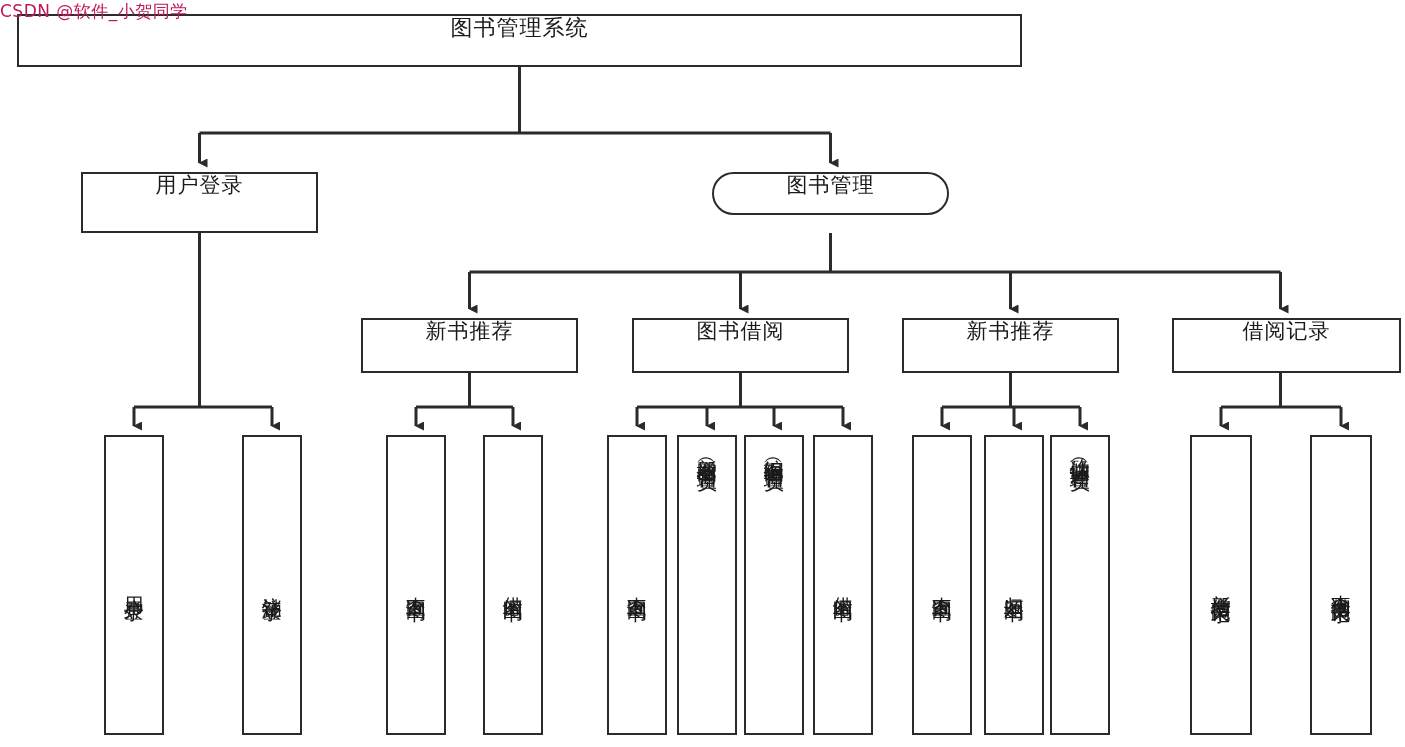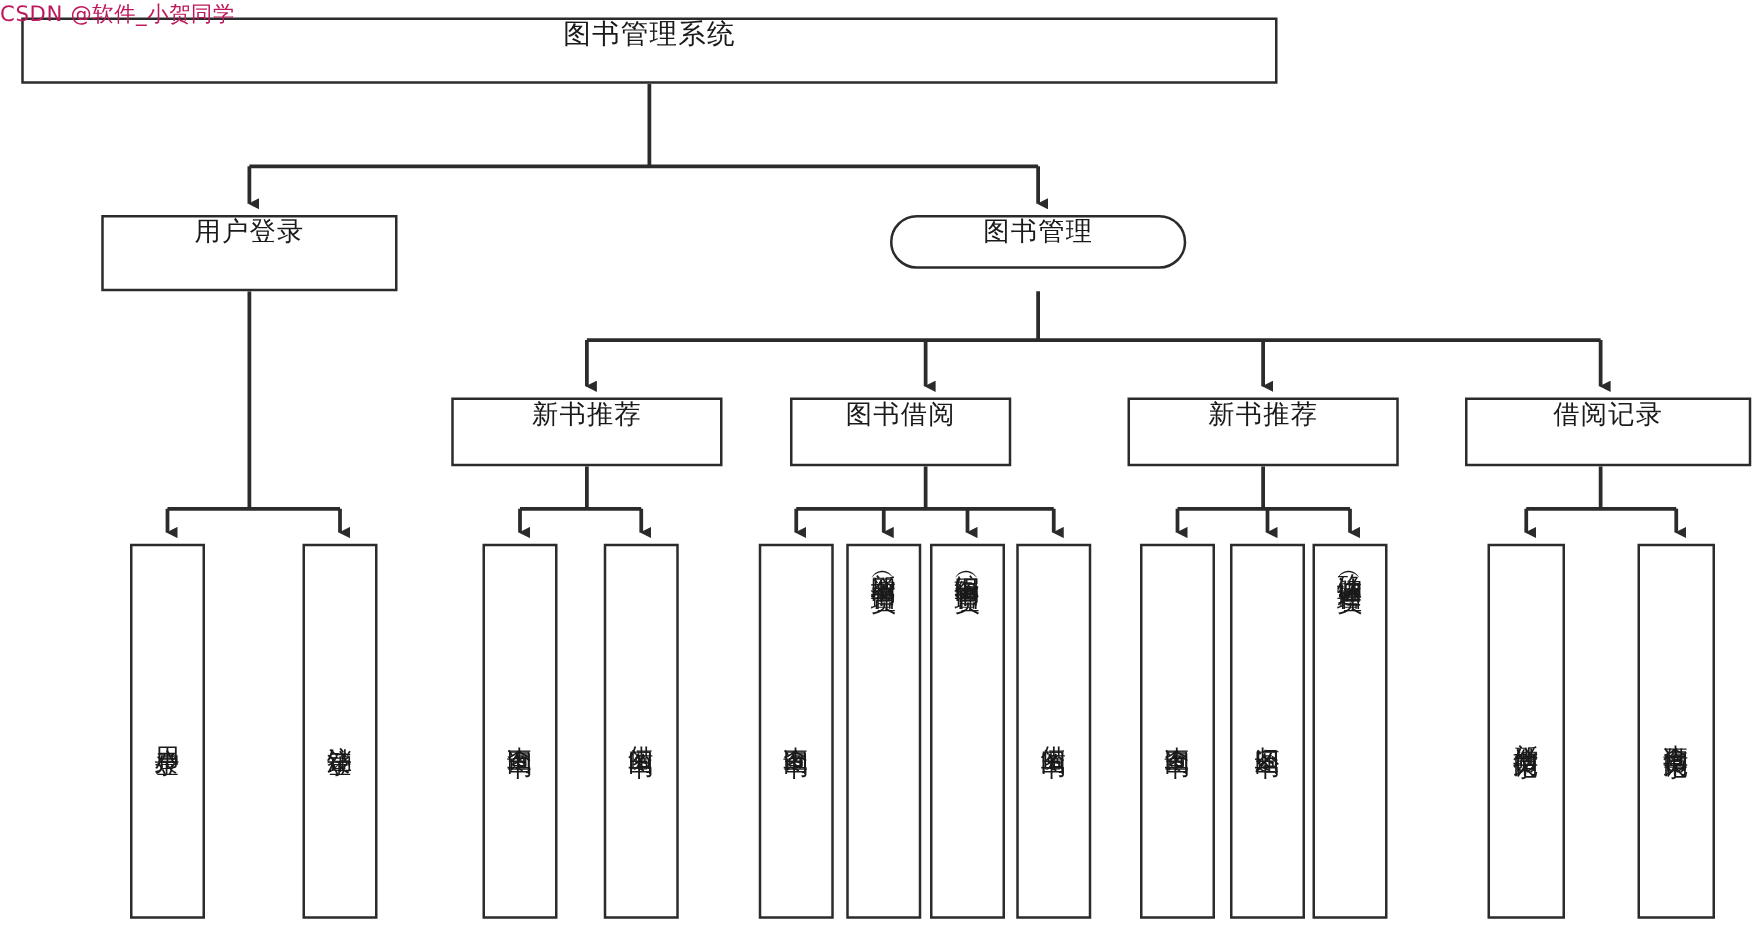--- a/index.html
+++ b/index.html
@@ -125,21 +125,21 @@
       </div>
       <div class="node horiz" style="left: 81px; top: 172px; width: 237px; height: 61px;">
         <span class="hlabel">用户登录</span>
       </div>
       <div class="node horiz" style="left: 712px; top: 172px; width: 237px; height: 43px; border-radius: 27px;">
         <span class="hlabel">图书管理</span>
       </div>
       <div class="node horiz" style="left: 361px; top: 318px; width: 217px; height: 55px;">
         <span class="hlabel">新书推荐</span>
       </div>
-      <div class="node horiz" style="left: 632px; top: 318px; width: 177px; height: 55px; font-family: Liberation Serif, serif;">
+      <div class="node horiz" style="left: 632px; top: 318px; width: 217px; height: 55px; font-family: Liberation Serif, serif;">
         <span class="hlabel">图书借阅</span>
       </div>
       <div class="node horiz" style="left: 902px; top: 318px; width: 217px; height: 55px;">
         <span class="hlabel">新书推荐</span>
       </div>
       <div class="node horiz" style="left: 1172px; top: 318px; width: 229px; height: 55px;">
         <span class="hlabel">借阅记录</span>
       </div>
       <div class="node vert centered" style="left: 104px; top: 435px; width: 60px; height: 300px;">
         <span class="vlabel">用户登录</span>

